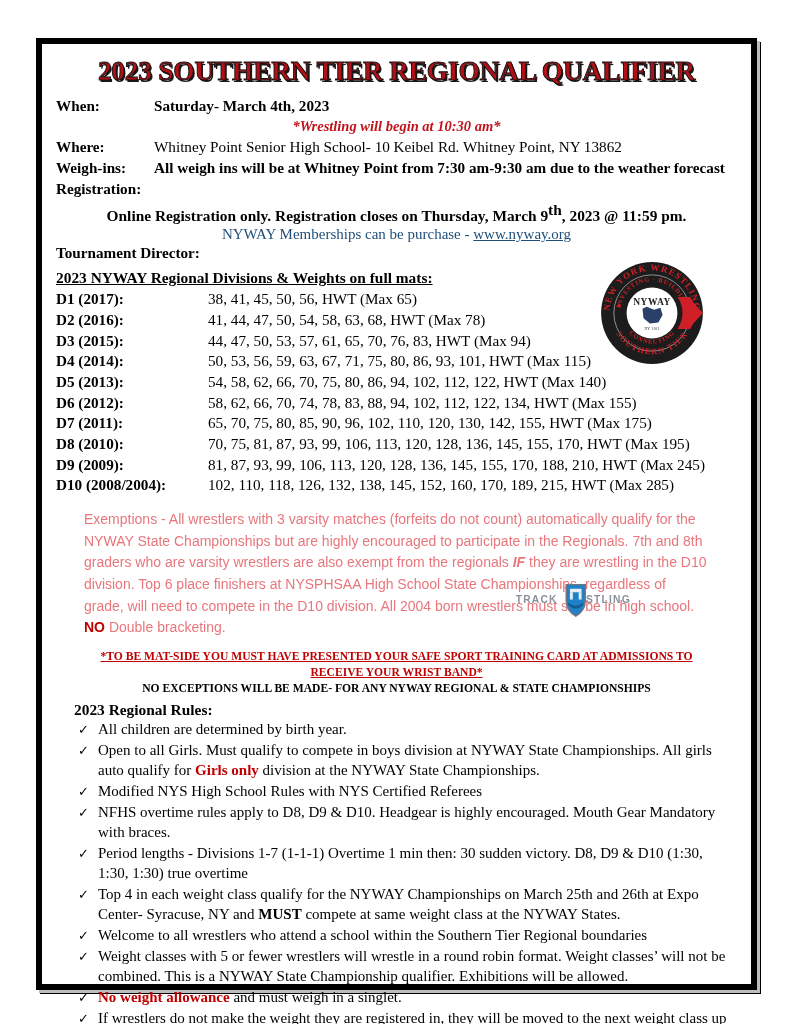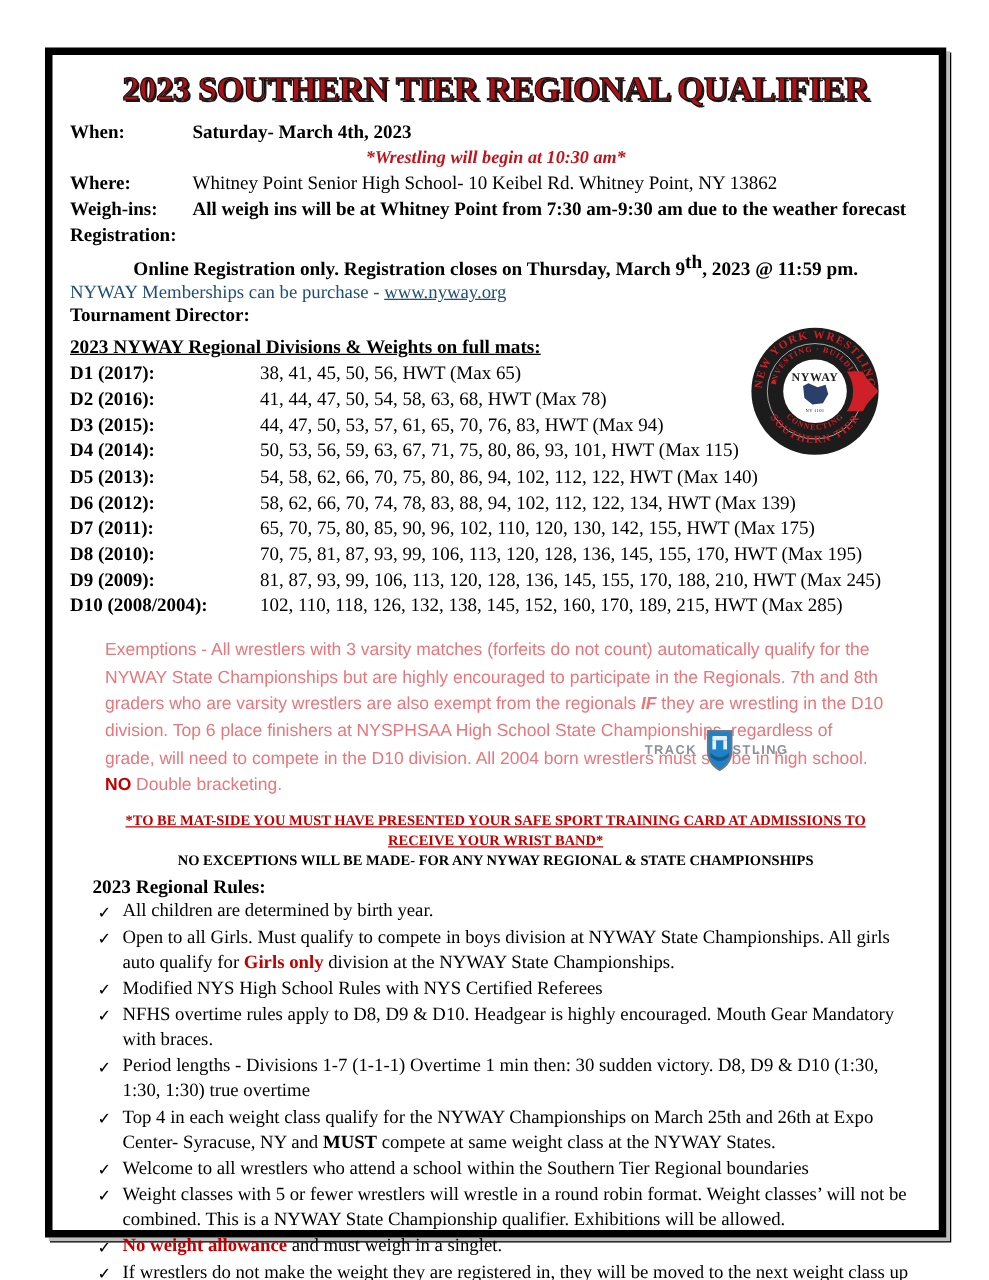--- a/index.html
+++ b/index.html
@@ -81,21 +81,21 @@
     font-weight: bold;
     font-size: 14.5px;
   }
   .bold-center {
     font-weight: bold;
     font-size: 15.4px;
   }
   .nyway-line {
     color: #1f4e79;
     font-size: 15px;
-    text-align: left;
+    text-align: center;
   }
   .link {
     color: #1f4e79;
     text-decoration: underline;
   }
   .red { color: #d6232b; }
   .red-b { color: #c00000; font-weight: bold; }
   sup { font-size: 0.62em; vertical-align: super; }
 
   
@@ -252,21 +252,21 @@
     <div class="div-row">
       <div class="div-label">D4 (2014):</div>
       <div class="div-weights">50, 53, 56, 59, 63, 67, 71, 75, 80, 86, 93, 101, HWT (Max 115)</div>
     </div>
     <div class="div-row">
       <div class="div-label">D5 (2013):</div>
       <div class="div-weights">54, 58, 62, 66, 70, 75, 80, 86, 94, 102, 112, 122, HWT (Max 140)</div>
     </div>
     <div class="div-row">
       <div class="div-label">D6 (2012):</div>
-      <div class="div-weights">58, 62, 66, 70, 74, 78, 83, 88, 94, 102, 112, 122, 134, HWT (Max 139)</div>
+      <div class="div-weights">58, 62, 66, 70, 74, 78, 83, 88, 94, 102, 112, 122, 134, HWT (Max 155)</div>
     </div>
     <div class="div-row">
       <div class="div-label">D7 (2011):</div>
       <div class="div-weights">65, 70, 75, 80, 85, 90, 96, 102, 110, 120, 130, 142, 155, HWT (Max 175)</div>
     </div>
     <div class="div-row">
       <div class="div-label">D8 (2010):</div>
       <div class="div-weights">70, 75, 81, 87, 93, 99, 106, 113, 120, 128, 136, 145, 155, 170, HWT (Max 195)</div>
     </div>
     <div class="div-row">

